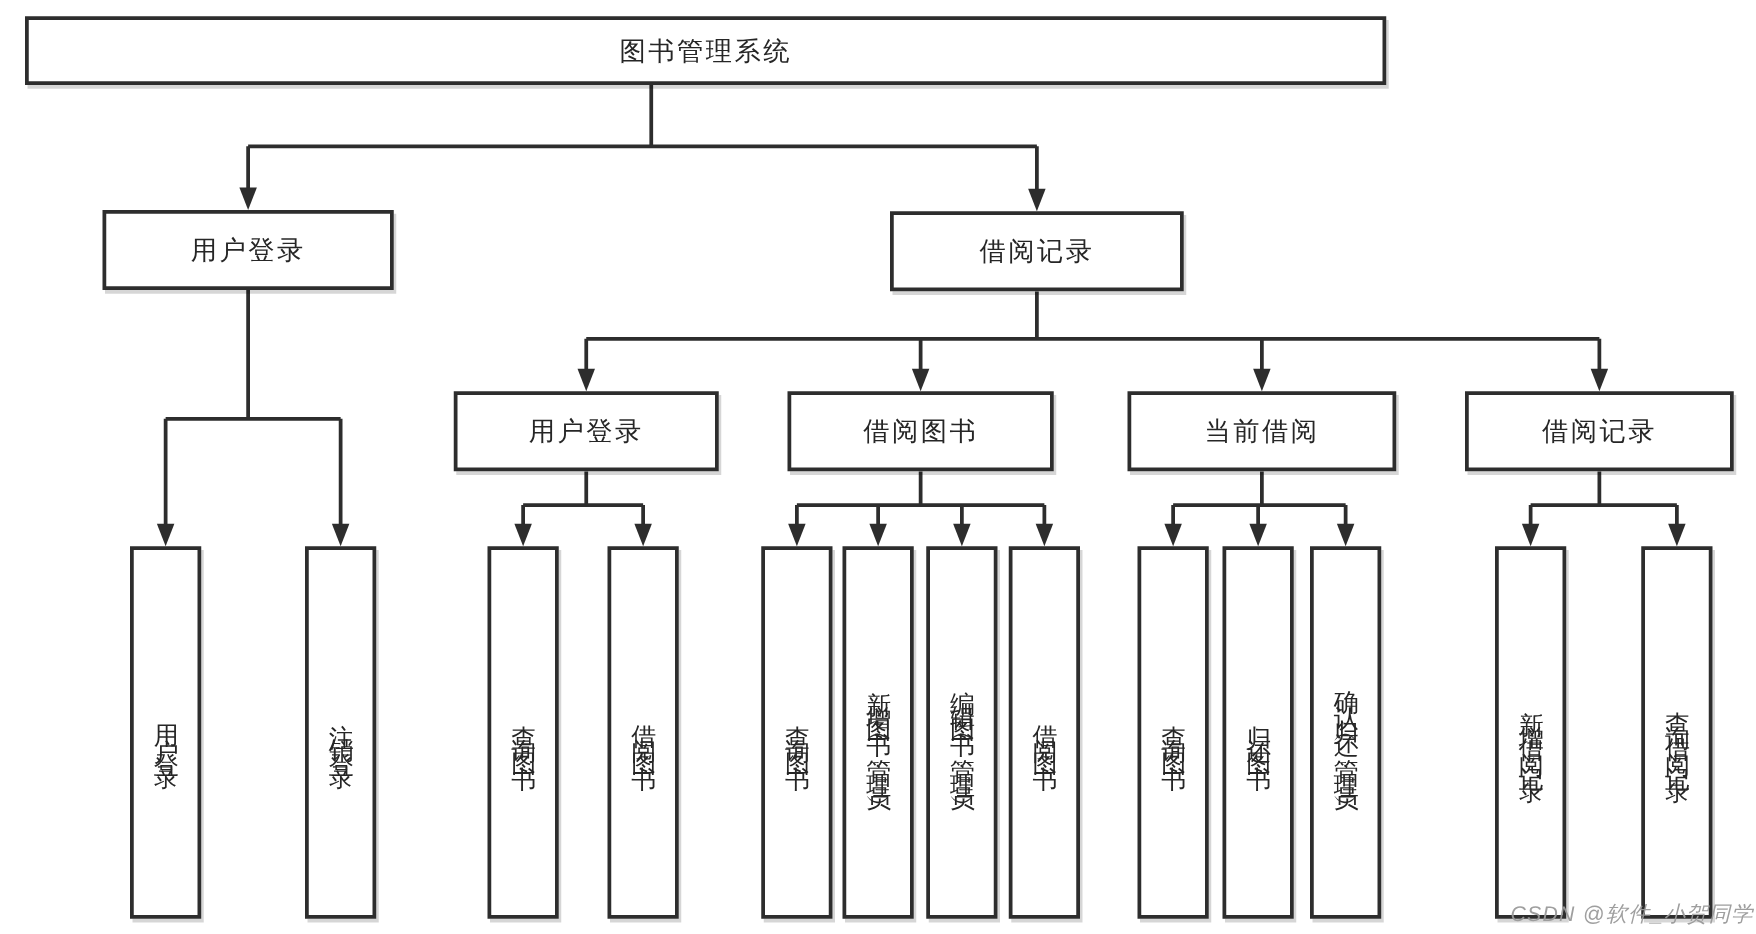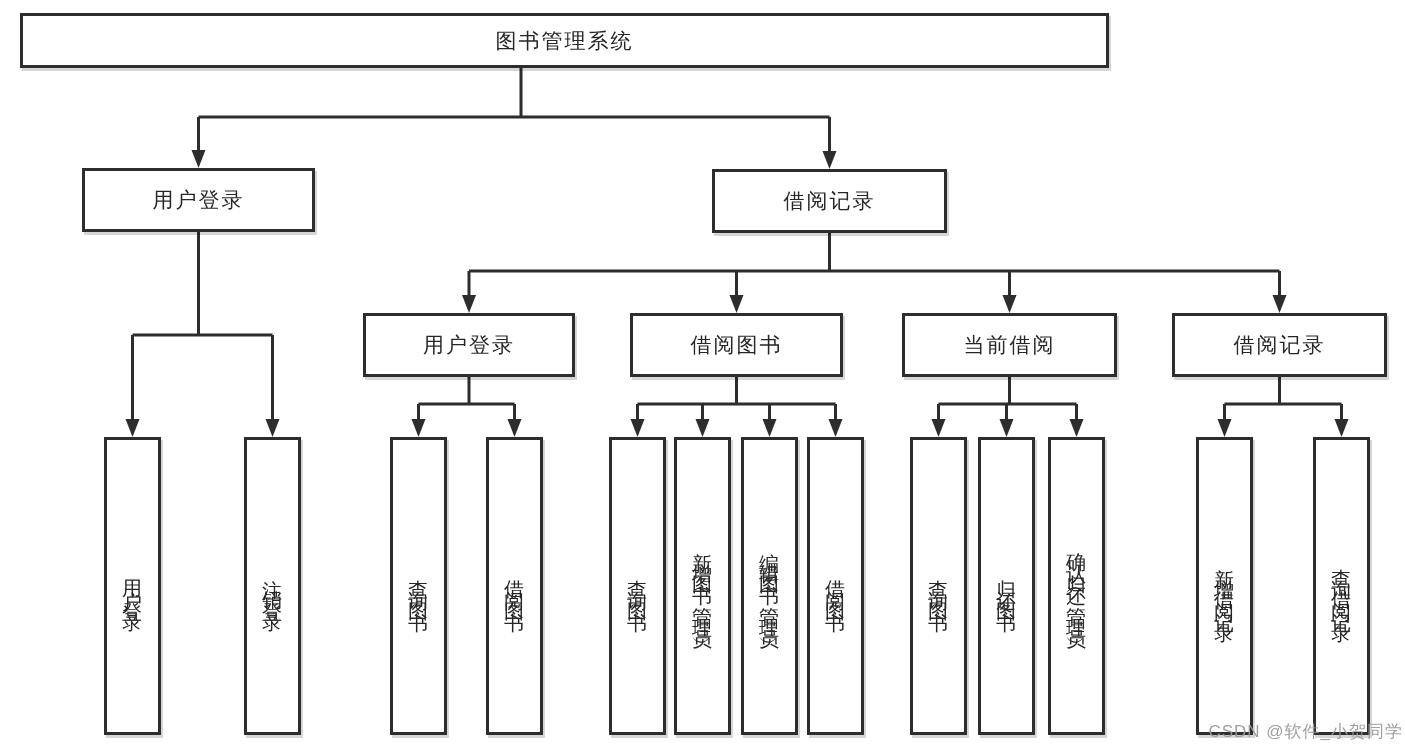--- a/index.html
+++ b/index.html
@@ -54,20 +54,21 @@
     white-space:nowrap;
   }
   .watermark{
     position:absolute;
     right:2px;bottom:4px;
     font-size:17px;
     color:var(--watermark);
     letter-spacing:1px;
     z-index:3;
     opacity:.95;
+    font-style:italic;
   }
 </style>
 </head>
 <body>
 
 <div class="canvas">
 
   <svg class="wires" viewBox="0 0 1405 747" xmlns="http://www.w3.org/2000/svg" aria-hidden="true">
 
     <path d="M521 68 V117 M198.5 117 H829.5 M198.5 117 V156 M829.5 117 V157"></path>

